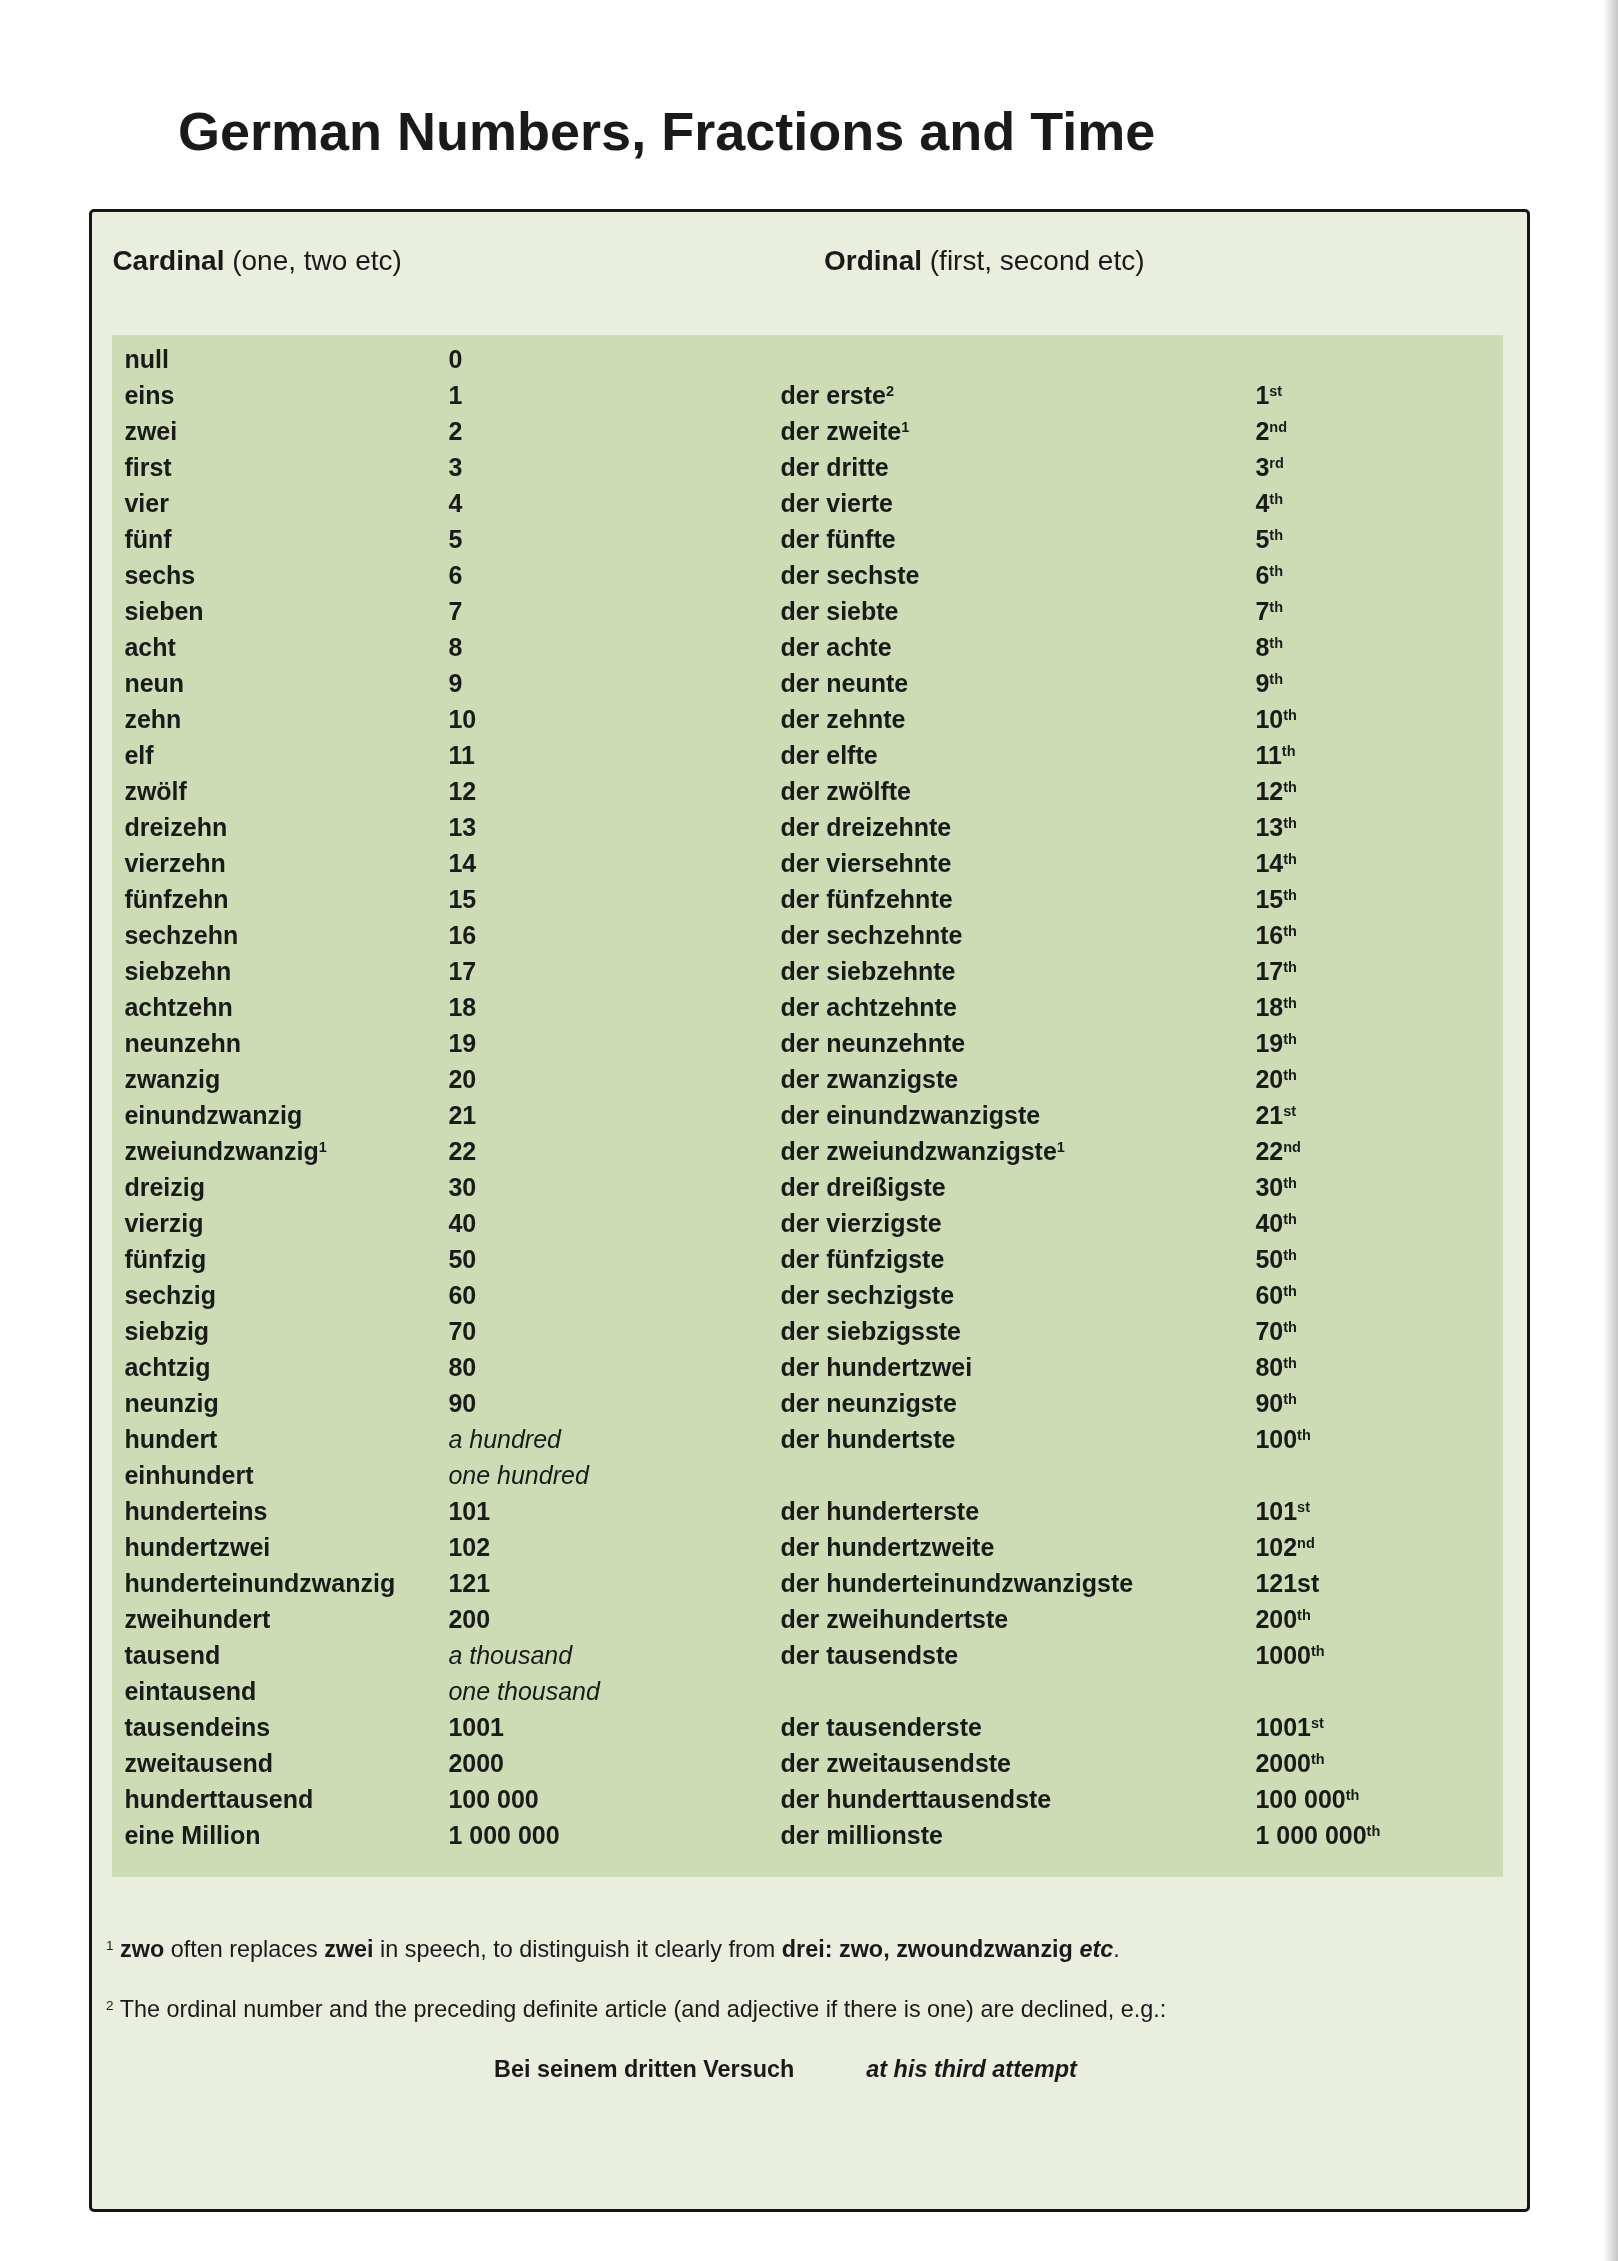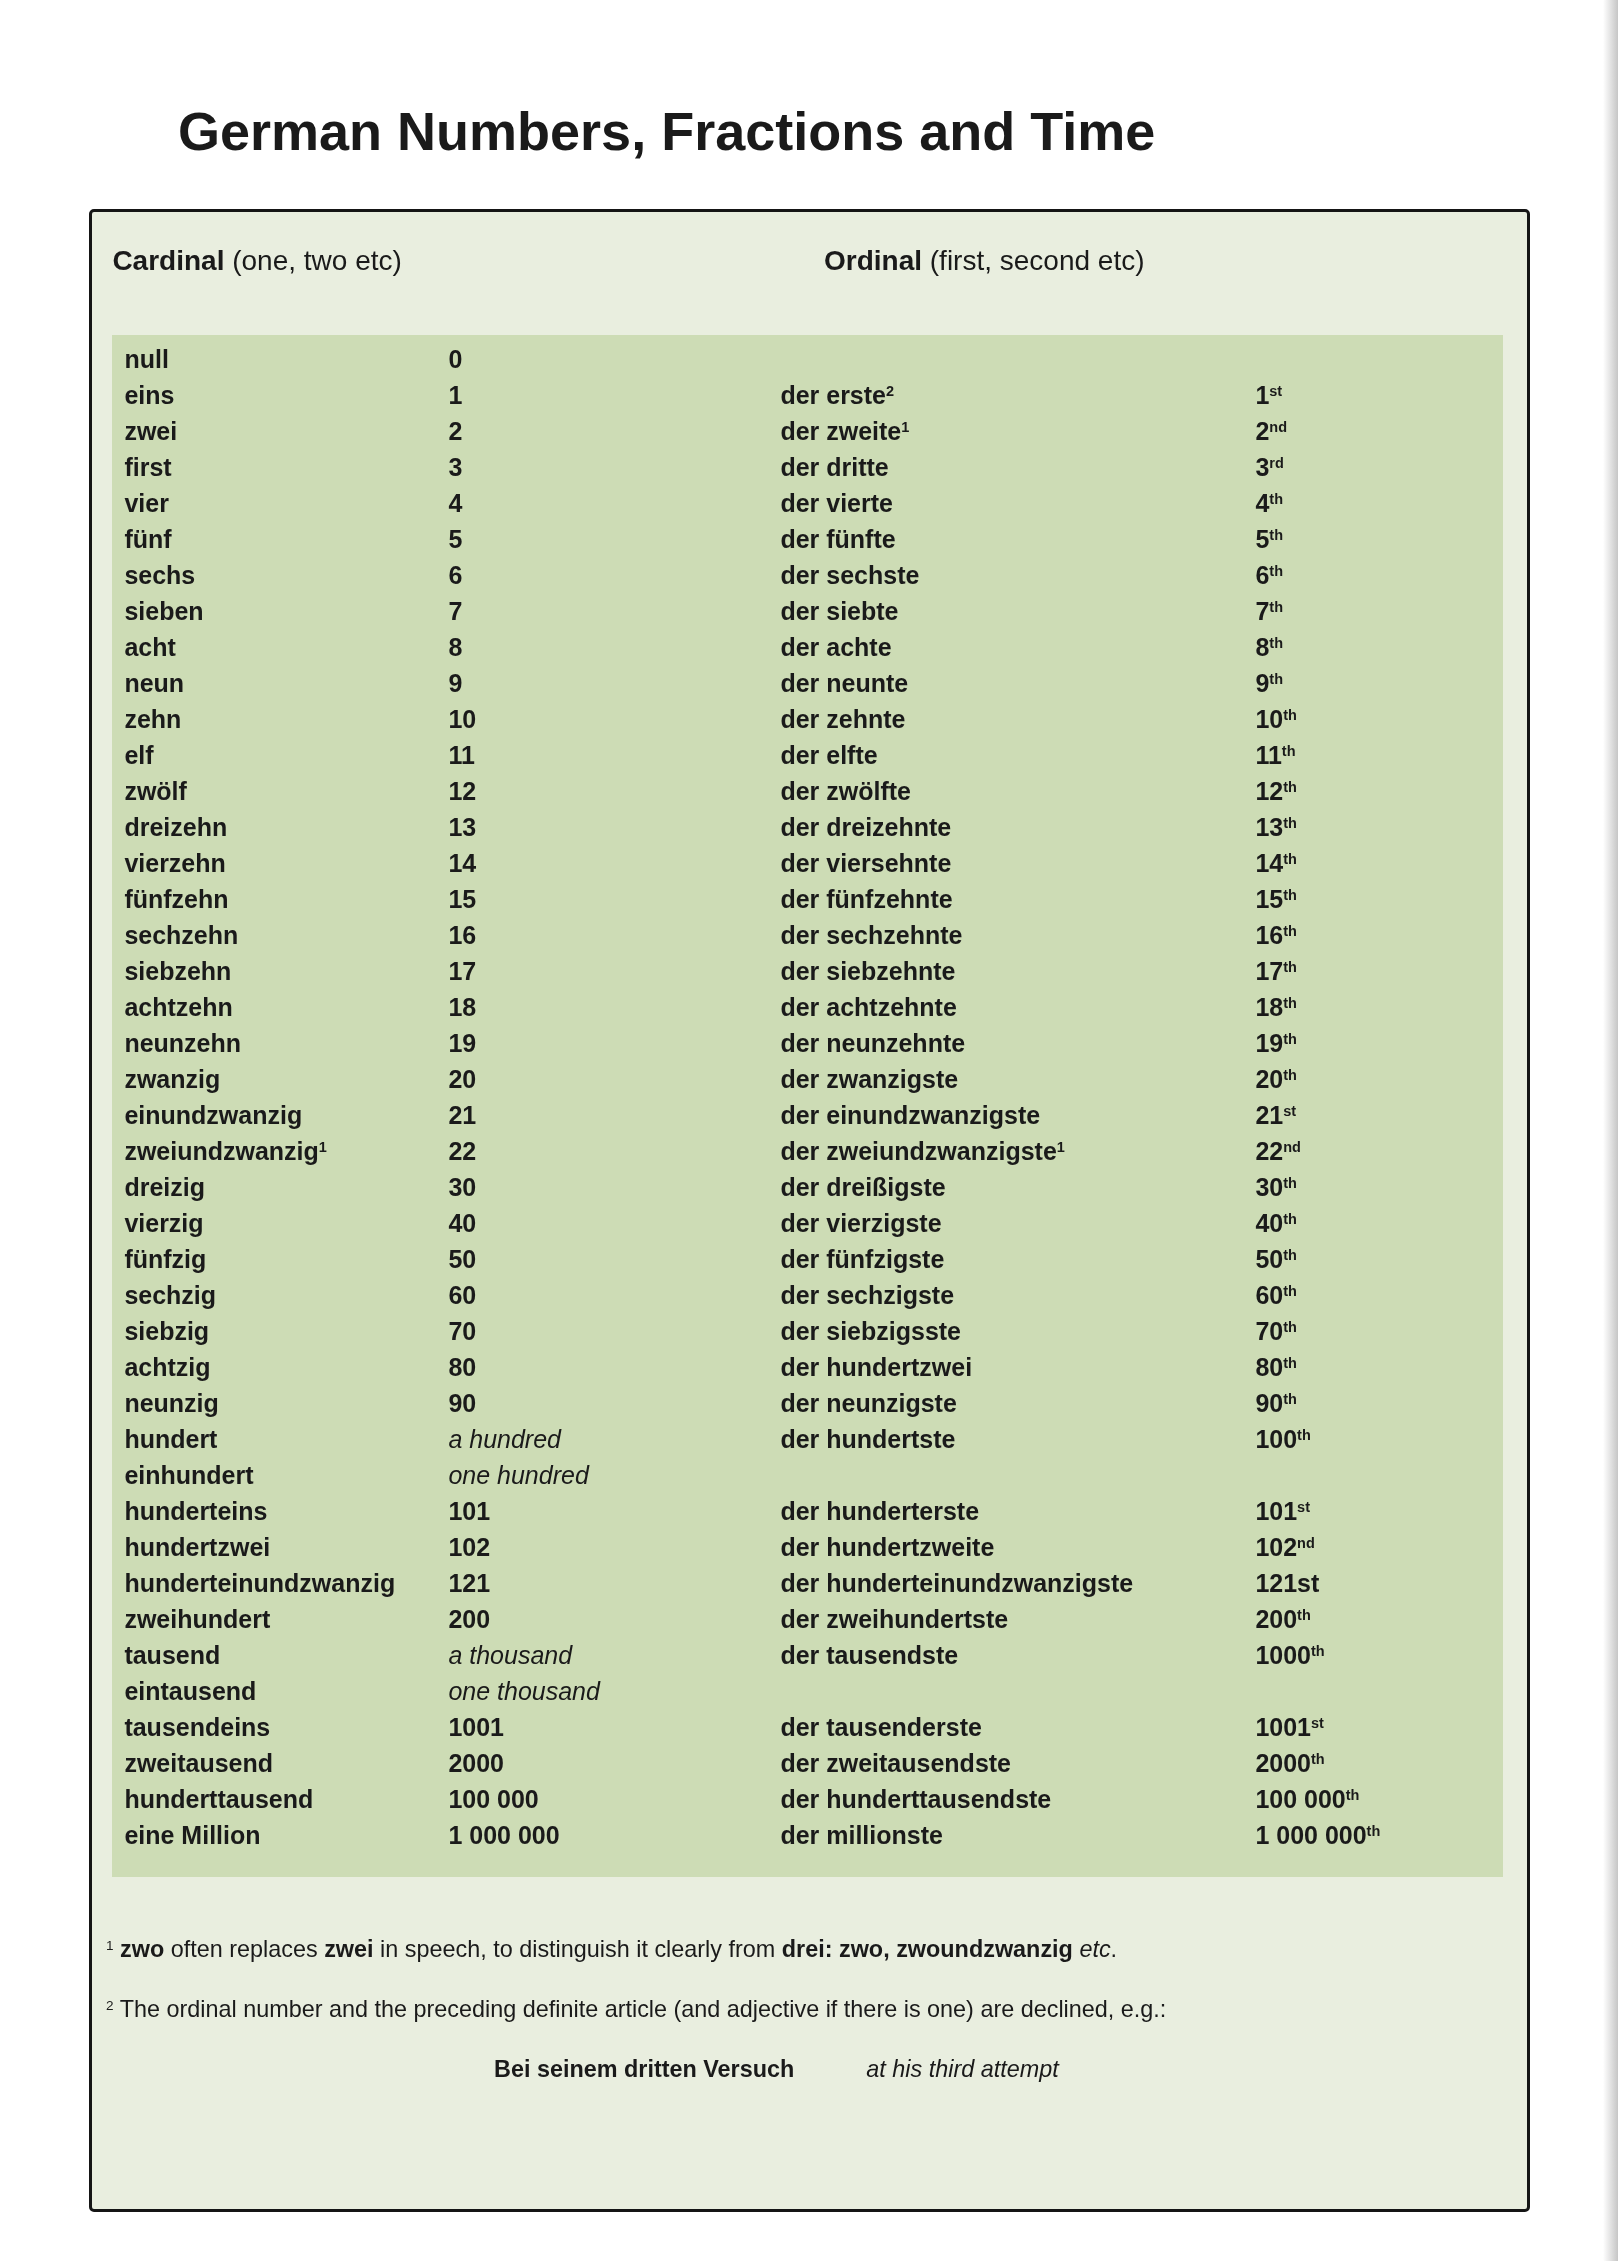--- a/index.html
+++ b/index.html
@@ -21,21 +21,21 @@
   }
   .outer-box{
     position:absolute;left:89px;top:209px;width:1441px;height:2003px;
     box-sizing:border-box;border:3.8px solid var(--border-color);
     background:var(--panel-outer);border-radius:5px;
   }
   .hdr{position:absolute;top:33px;font-size:28px;font-weight:400;white-space:pre;}
   .hdr-cardinal{left:20.4px;}
   .hdr-ordinal{left:732px;}
   .b{font-weight:700;}
-  .i{font-style:italic;font-weight:400;text-align:center;}
+  .i{font-style:italic;font-weight:700;text-align:center;}
   .inner{
     position:absolute;left:20.4px;top:123px;width:1391px;height:1542px;
     box-sizing:border-box;background:var(--panel-inner);padding-top:6px;
   }
   .row{
     display:grid;grid-template-columns:324px 332px 475px 1fr;
     height:36px;align-items:center;padding-left:12px;
     font-size:25px;font-weight:700;
   }
   .cell{white-space:pre;overflow:visible;}

